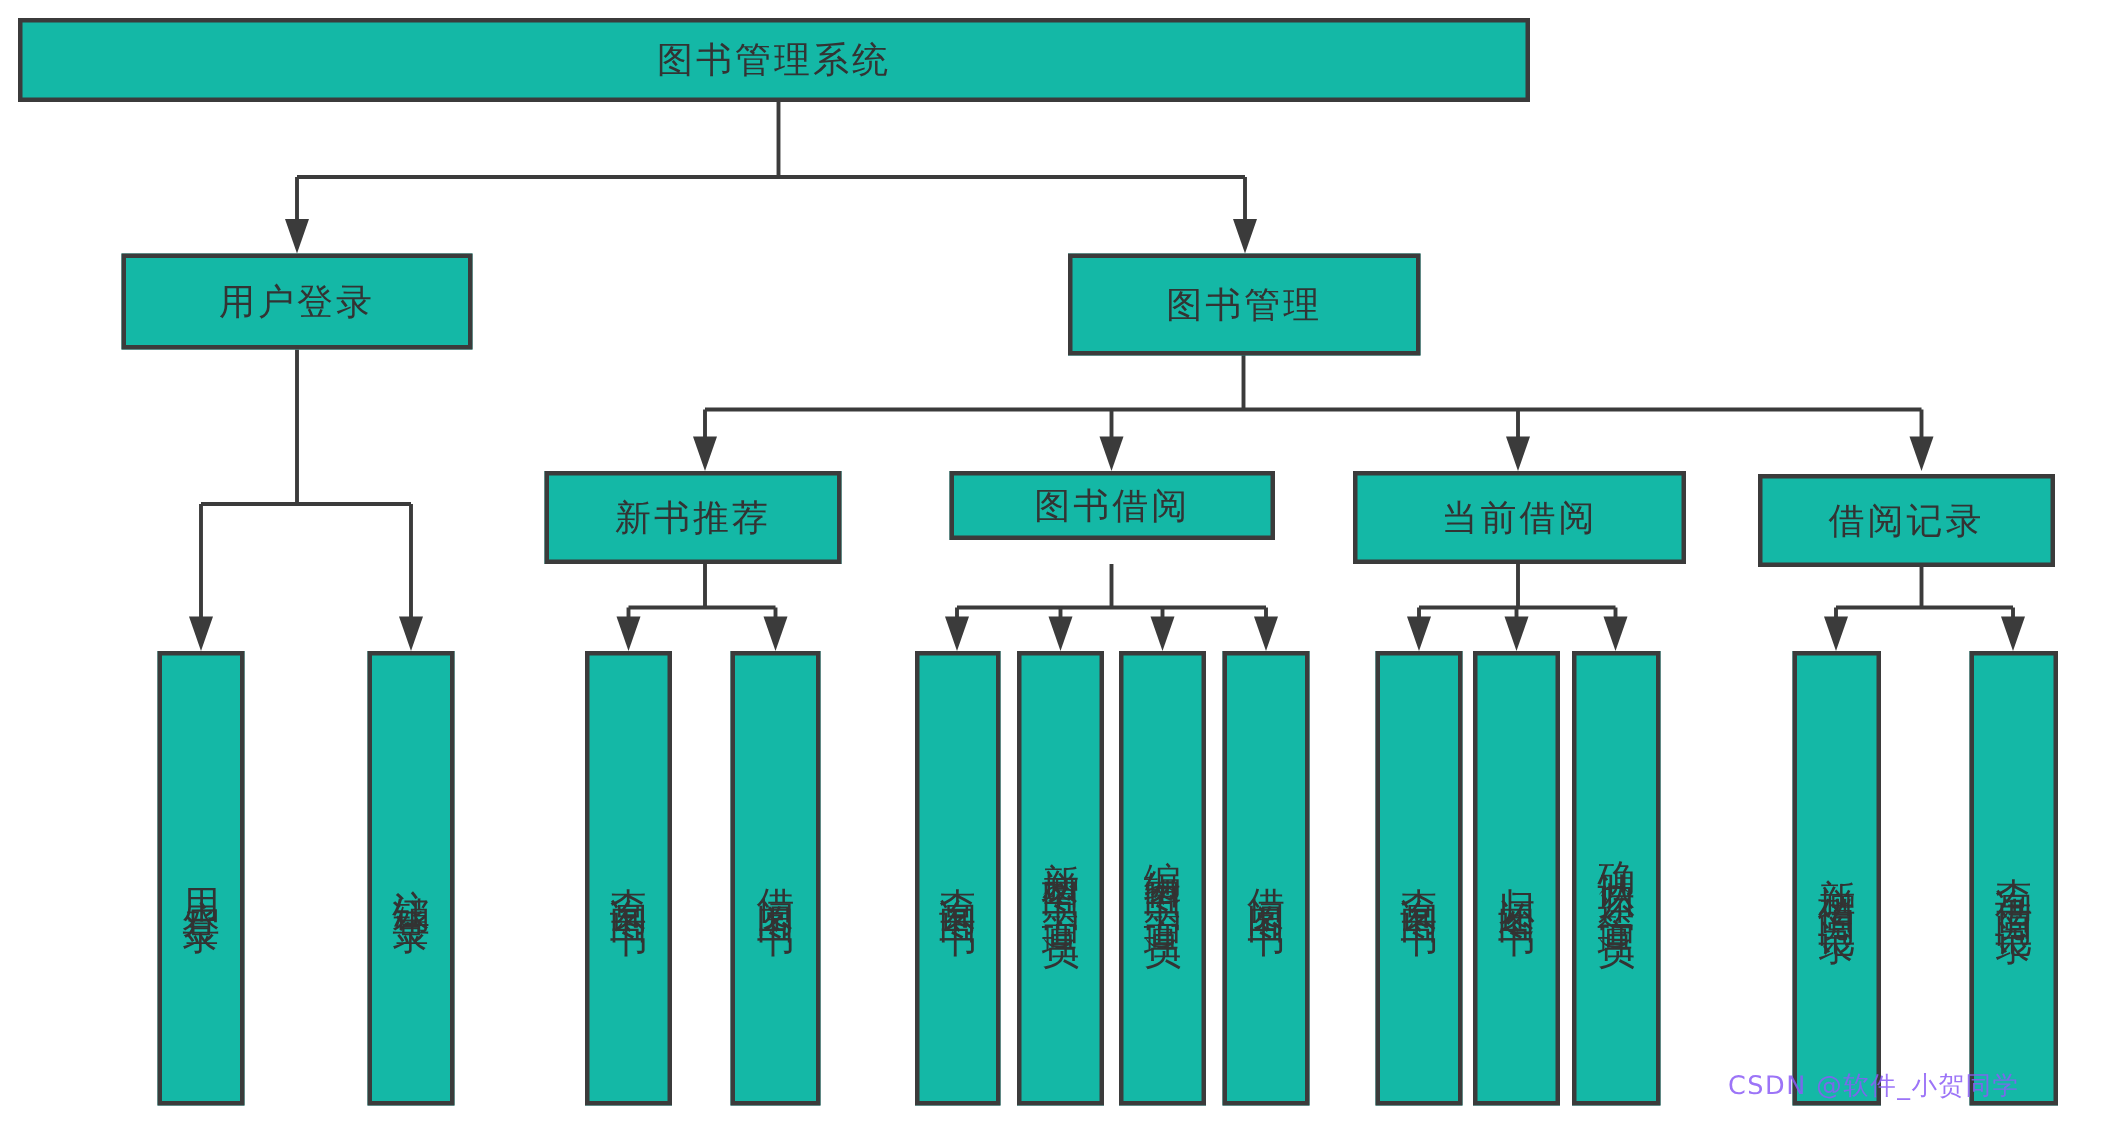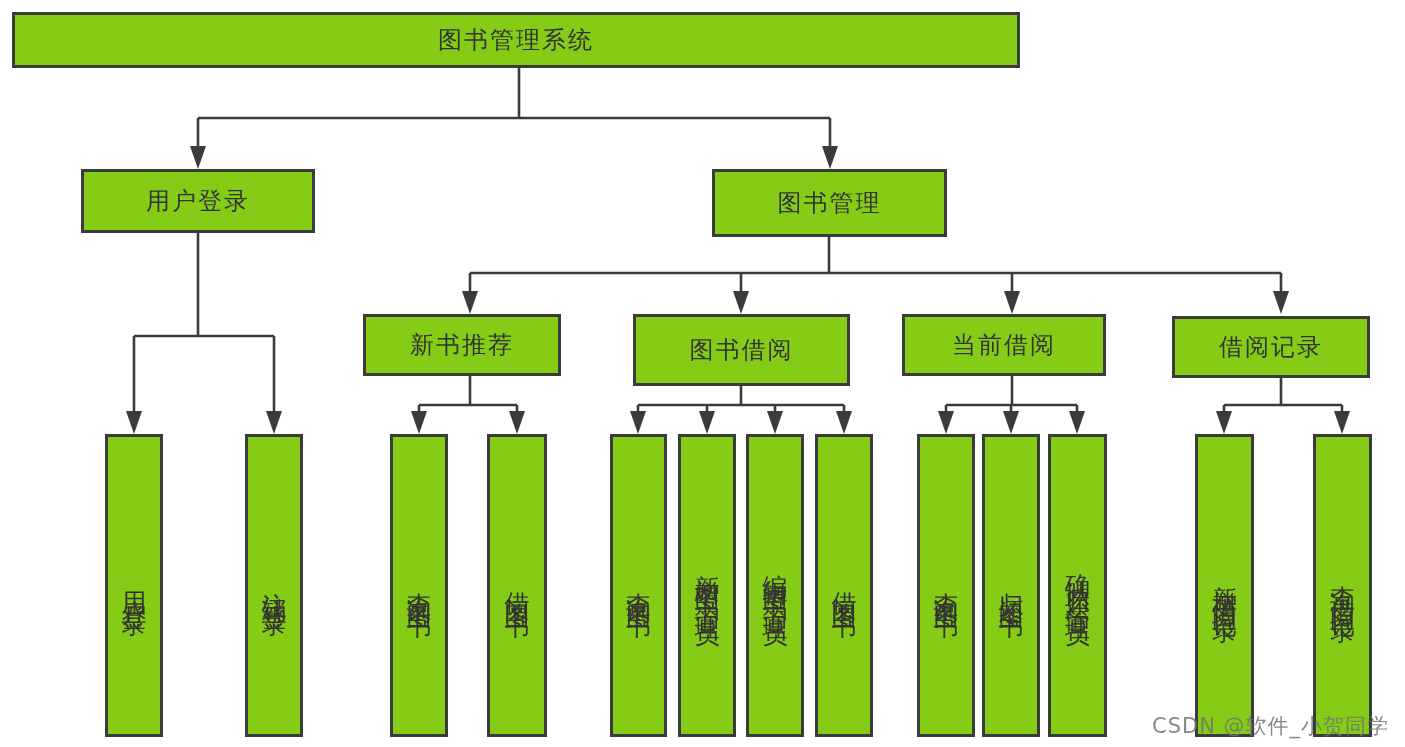--- a/index.html
+++ b/index.html
@@ -8,41 +8,41 @@
     width:1405px;height:747px;
     background:#ffffff;
     font-family:"DejaVu Sans","Liberation Sans",sans-serif;
     overflow:hidden;
   }
   #connector-layer{position:absolute;left:0;top:0;width:1405px;height:747px;}
   .node{
     position:absolute;
     box-sizing:border-box;
     border:3px solid #3b3b3b;
-    background:#84cc16;
+    background:#14b8a6;
     color:#333333;
     display:flex;
     align-items:center;
     justify-content:center;
     font-size:24px;
     letter-spacing:2px;
     line-height:1;
     white-space:nowrap;
   }
   .v{
     writing-mode:vertical-rl;
     letter-spacing:7px;
     font-size:25px;
   }
   #watermark{
     position:absolute;
     left:1152px;top:712px;
     width:253px;
-    font-size:21px;
-    color:#737373;
+    font-size:17px;
+    color:#8b5cf6;
     letter-spacing:1px;
     opacity:.85;
     white-space:nowrap;
   }
 </style>
 </head>
 <body>
 
 <div id="stage">
 
@@ -100,22 +100,22 @@
       <line x1="1342" y1="405" x2="1342" y2="416" stroke="#3b3b3b" stroke-width="2.6"></line>
       <polygon points="1334,411 1350,411 1342,434" fill="#3b3b3b"></polygon>
     </svg>
 
   <div class="node" style="left:12px;top:12px;width:1008px;height:56px">图书管理系统</div>
 
   <div class="node" style="left:81px;top:169px;width:234px;height:64px">用户登录</div>
   <div class="node" style="left:712px;top:169px;width:235px;height:68px">图书管理</div>
 
   <div class="node" style="left:363px;top:314px;width:198px;height:62px">新书推荐</div>
-  <div class="node" style="left:633px;top:314px;width:217px;height:72px">图书借阅</div>
-  <div class="node" style="left:902px;top:314px;width:204px;height:62px">当前借阅</div>
+  <div class="node" style="left:633px;top:314px;width:217px;height:46px">图书借阅</div>
+  <div class="node" style="left:902px;top:314px;width:222px;height:62px">当前借阅</div>
   <div class="node" style="left:1172px;top:316px;width:198px;height:62px">借阅记录</div>
 
   <div class="node v" style="left:105px;top:434px;width:58px;height:303px">用户登录</div>
   <div class="node v" style="left:245px;top:434px;width:58px;height:303px">注销登录</div>
 
   <div class="node v" style="left:390px;top:434px;width:58px;height:303px">查询图书</div>
   <div class="node v" style="left:487px;top:434px;width:60px;height:303px">借阅图书</div>
 
   <div class="node v" style="left:610px;top:434px;width:57px;height:303px">查询图书</div>
   <div class="node v" style="left:678px;top:434px;width:58px;height:303px">新增图书（管理员）</div>

